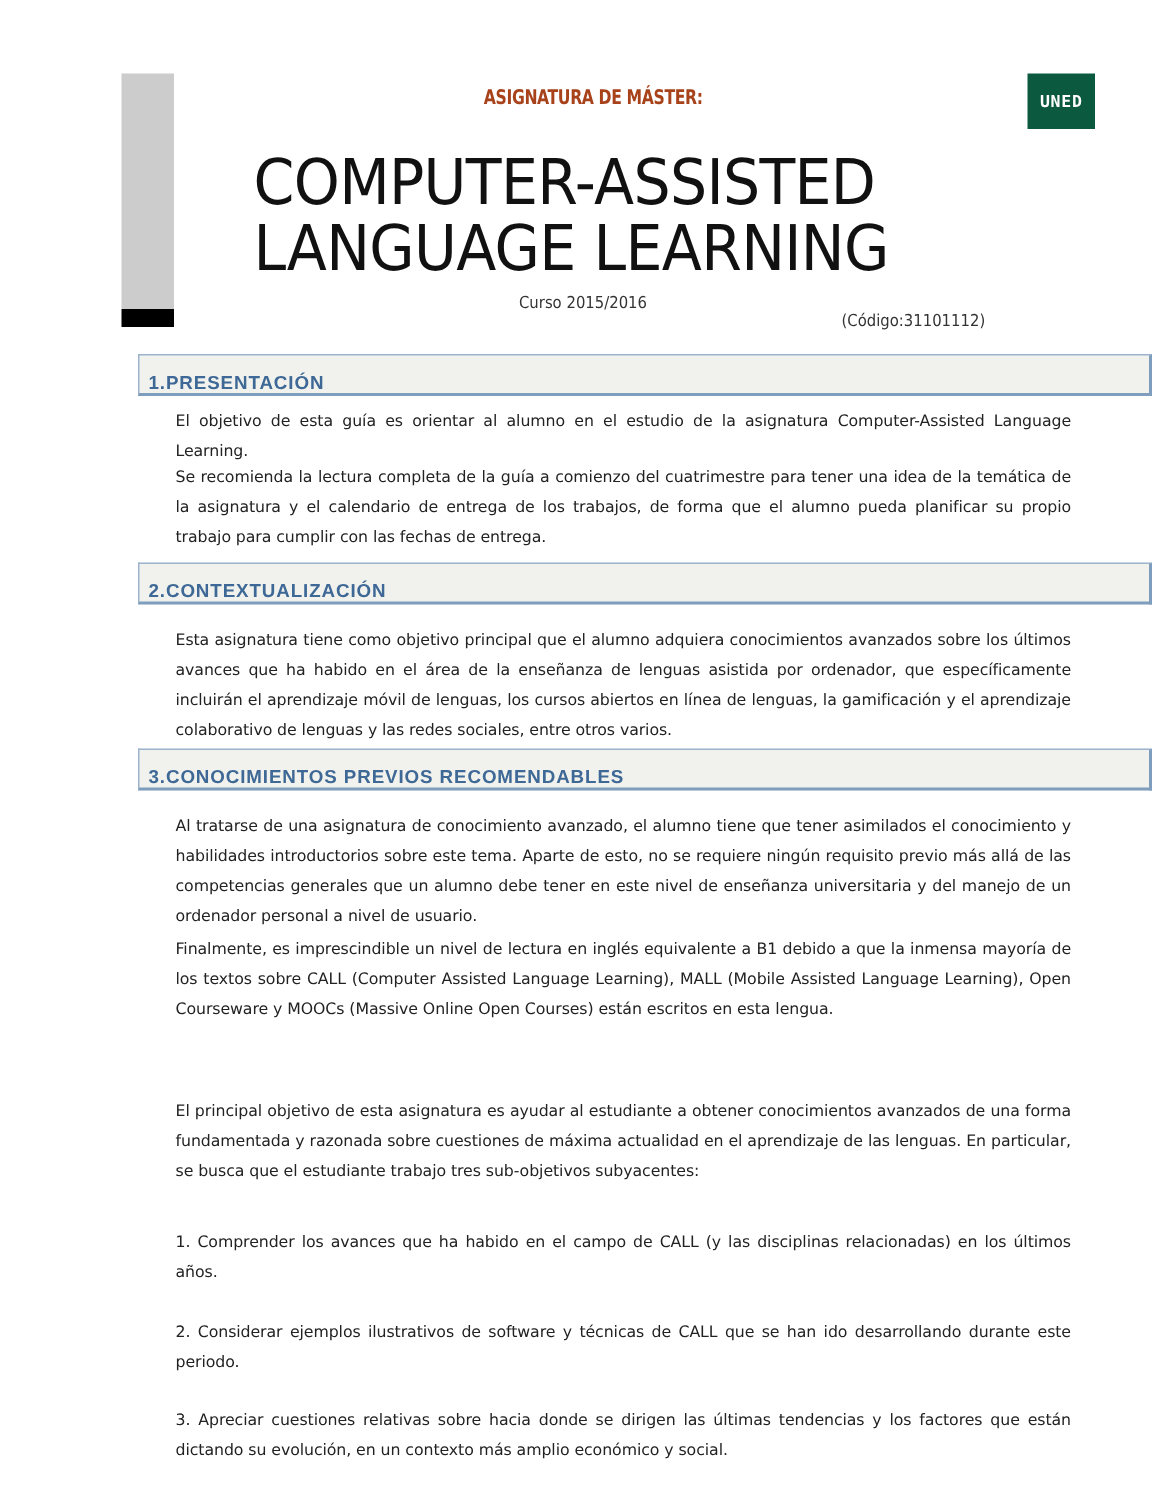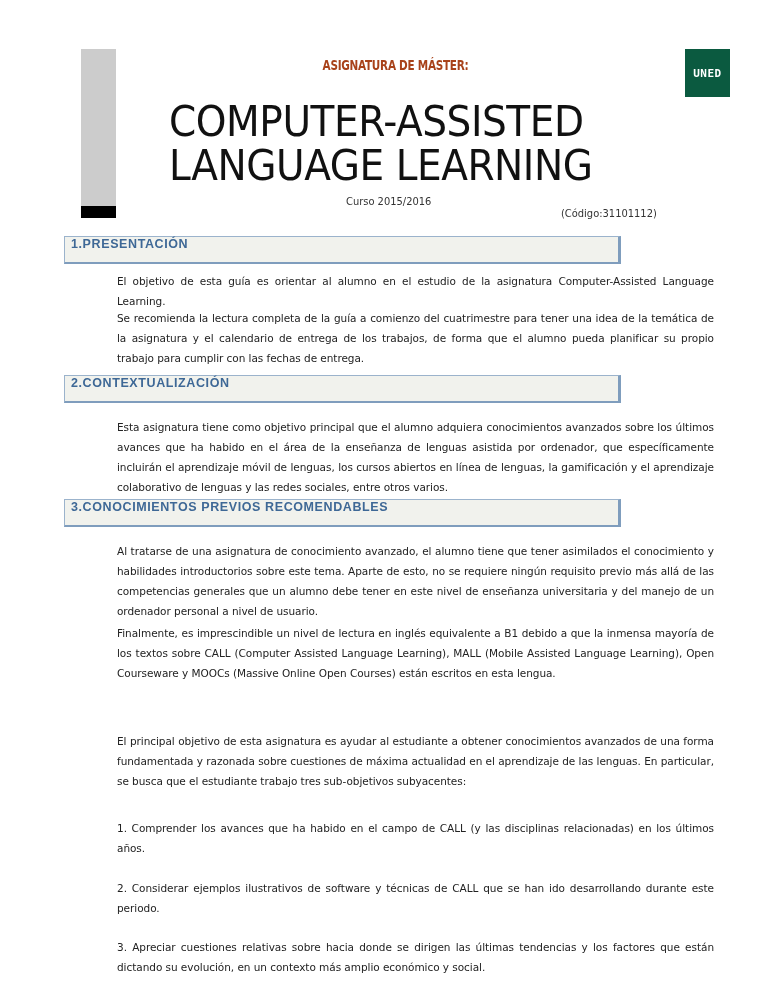--- a/index.html
+++ b/index.html
@@ -19,21 +19,21 @@
     }
 
     .subject-type {
       position: absolute; left: 240px; top: 57px; width: 255px; text-align: center;
       font-family: "DejaVu Sans Condensed", "DejaVu Sans", sans-serif;
       font-weight: bold; font-size: 13.5px; color: #a8421a; letter-spacing: -0.3px;
       transform: scaleX(0.86); transform-origin: center;
     }
 
     .logo {
-      position: absolute; left: 657px; top: 49px; width: 45px; height: 48px;
+      position: absolute; left: 657px; top: 49px; width: 45px; height: 37px;
       background: #0b5a40;
       display: flex; align-items: center; justify-content: center;
     }
     .logo span {
       color: #ffffff; font-family: "DejaVu Sans Mono", monospace; font-weight: bold;
       font-size: 11px; letter-spacing: 0.5px;
     }
 
     .title {
       position: absolute; left: 141px; top: 100px; width: 520px;
@@ -48,27 +48,27 @@
       font-size: 11px; color: #333333;
       transform: scaleX(0.9); transform-origin: left top;
     }
     .code {
       position: absolute; left: 533px; top: 207px;
       font-size: 11px; color: #333333;
       transform: scaleX(0.9); transform-origin: left top;
     }
 
     .section-header {
-      position: absolute; left: 36px; width: 557px; height: 28px;
+      position: absolute; left: 64px; width: 677px; height: 28px;
       background: #f1f2ed;
       border: 1px solid #9bb3cc;
       border-right: 3px solid #7f9dbd;
       border-bottom: 2px solid #7f9dbd;
       padding-left: 6px;
-      display: flex; align-items: flex-start;
+      display: flex; align-items: flex-end;
     }
     .section-header span {
       font-family: "Liberation Sans", sans-serif; font-weight: bold;
       font-size: 12.5px; color: #3e6896; letter-spacing: 0.6px;
     }
 
     .para {
       position: absolute; left: 89px; width: 597px;
       font-size: 10.5px; line-height: 20px; color: #222222;
       text-align: justify;

